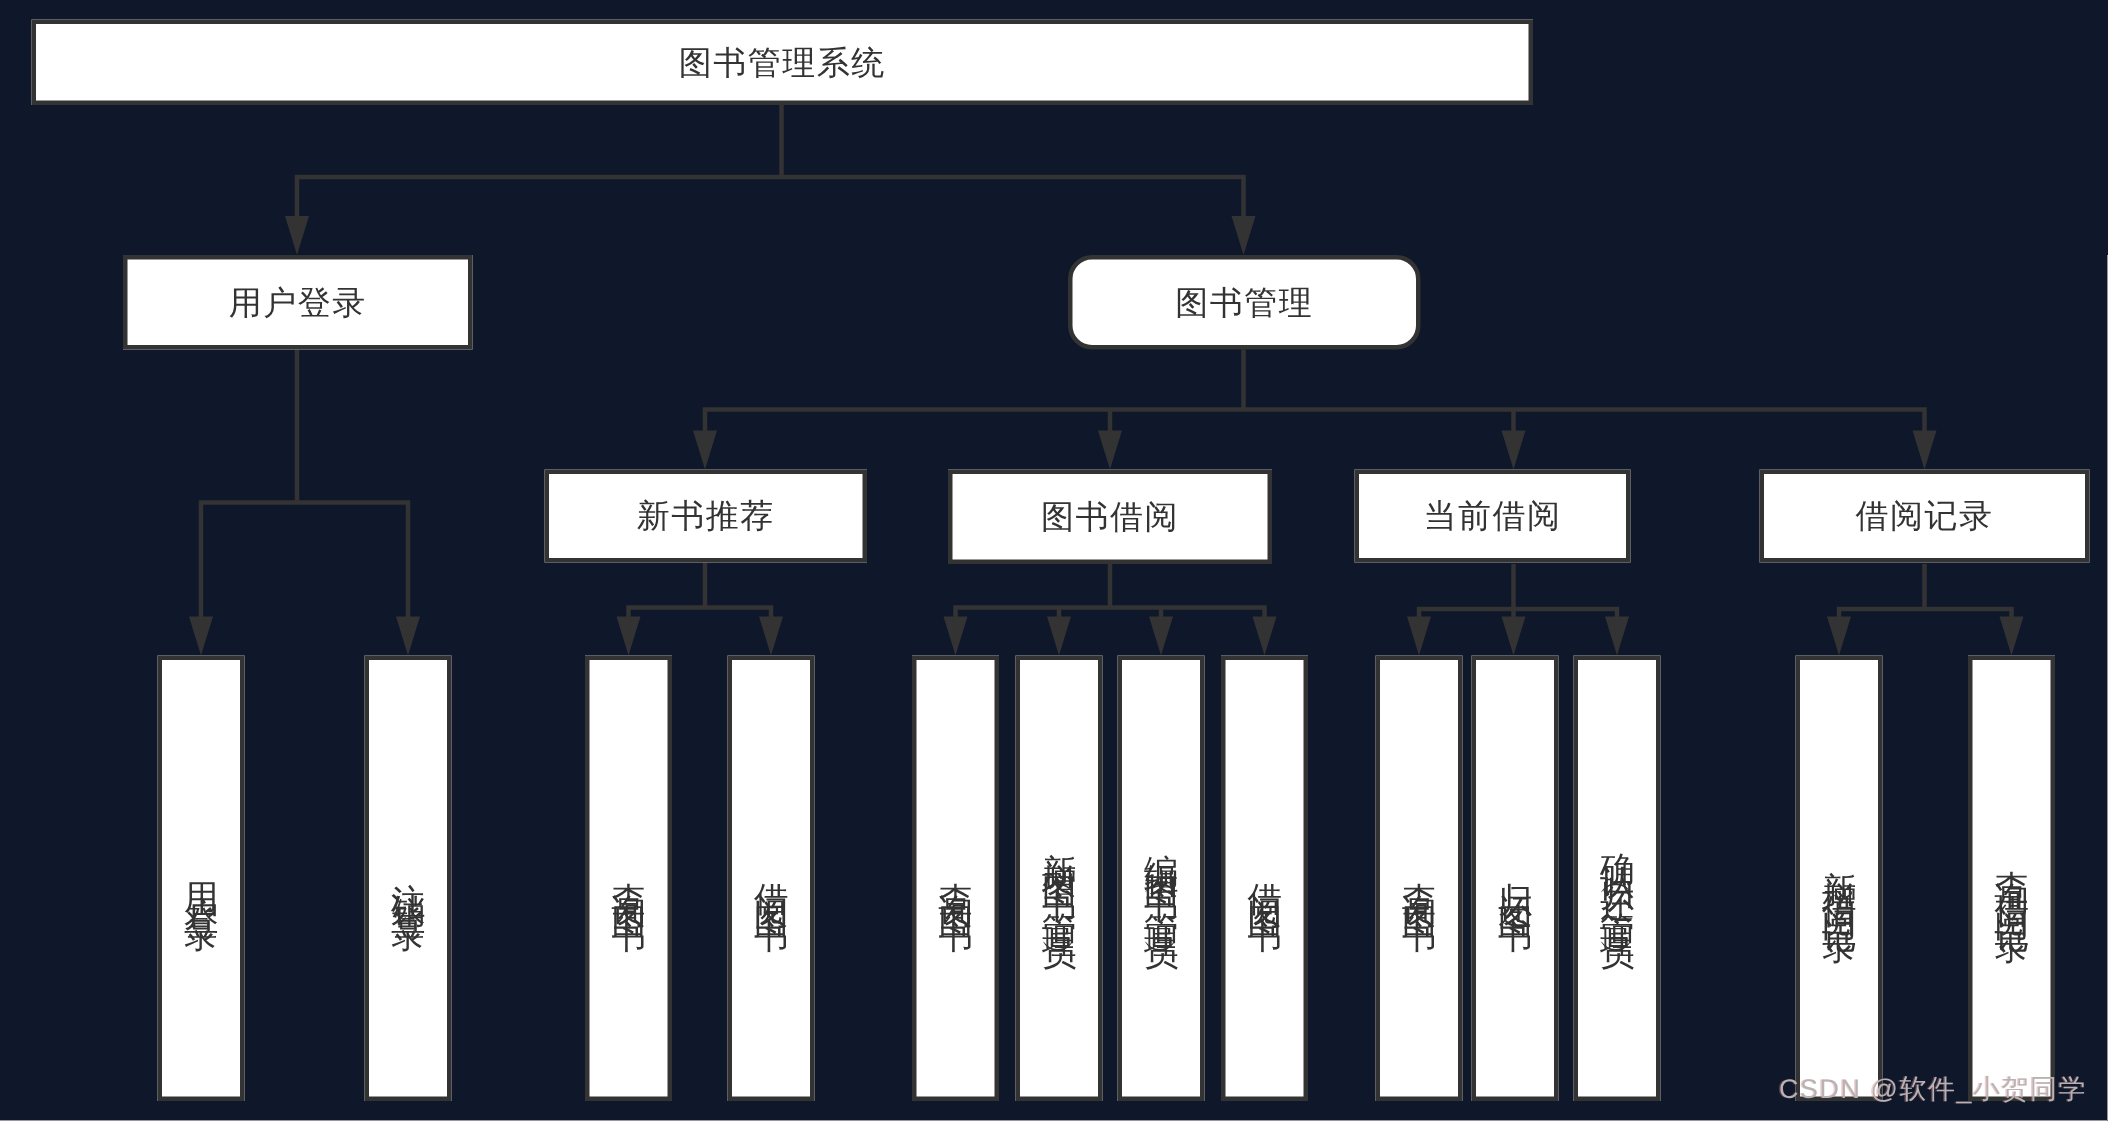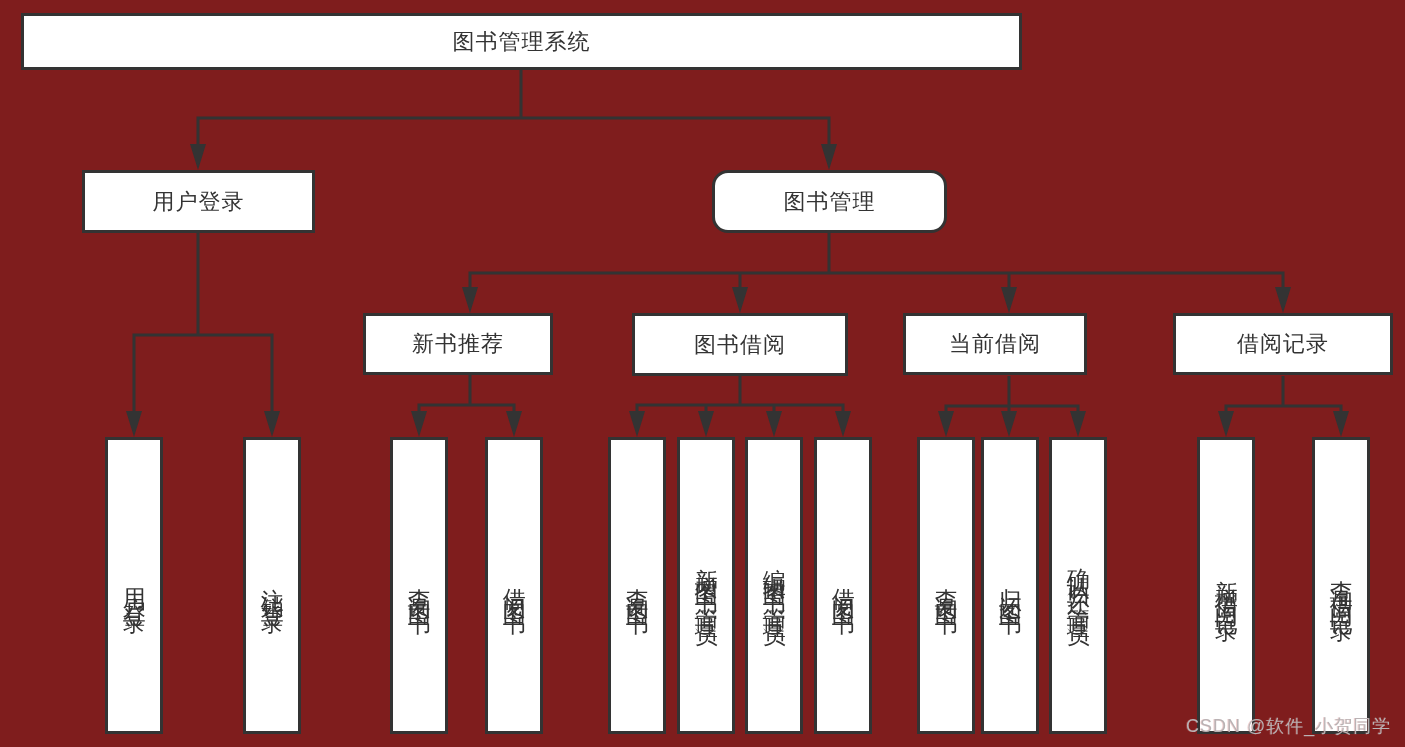--- a/index.html
+++ b/index.html
@@ -1,20 +1,20 @@
 <!DOCTYPE html>
 <html><head>
 <meta charset="utf-8">
 <style>
   html, body { margin: 0; padding: 0; background: #ffffff; }
   .stage {
     position: relative;
     width: 1405px;
     height: 747px;
-    background: #7f1d1d;
+    background: #0f172a;
     font-family: "Liberation Sans", sans-serif;
     color: #333333;
     overflow: hidden;
   }
   .connectors {
     position: absolute;
     left: 0; top: 0;
     width: 1405px; height: 747px;
     pointer-events: none;
   }
@@ -48,21 +48,21 @@
     letter-spacing: 1px;
     color: #b9b2b4;
     text-shadow: -1px 0 0 rgba(210, 120, 120, 0.35);
     z-index: 3;
     white-space: nowrap;
   }
   
   #n-root        { left: 21px;   top: 13px;  width: 1001px; height: 57px; }
   #n-user-login  { left: 82px;   top: 170px; width: 233px;  height: 63px; }
   #n-book-mgmt   { left: 712px;  top: 170px; width: 235px;  height: 63px; border-radius: 16px; }
-  #n-new-book    { left: 363px;  top: 313px; width: 190px;  height: 62px; }
+  #n-new-book    { left: 363px;  top: 313px; width: 215px;  height: 62px; }
   #n-book-borrow { left: 632px;  top: 313px; width: 216px;  height: 63px; }
   #n-current     { left: 903px;  top: 313px; width: 184px;  height: 62px; }
   #n-records     { left: 1173px; top: 313px; width: 220px;  height: 62px; }
   .leaf { top: 437px; width: 58px; height: 297px; }
   #l-user-login  { left: 105px; }
   #l-logout      { left: 243px; }
   #l-nb-query    { left: 390px; }
   #l-nb-borrow   { left: 485px; }
   #l-bb-query    { left: 608px; }
   #l-bb-add      { left: 677px; }

